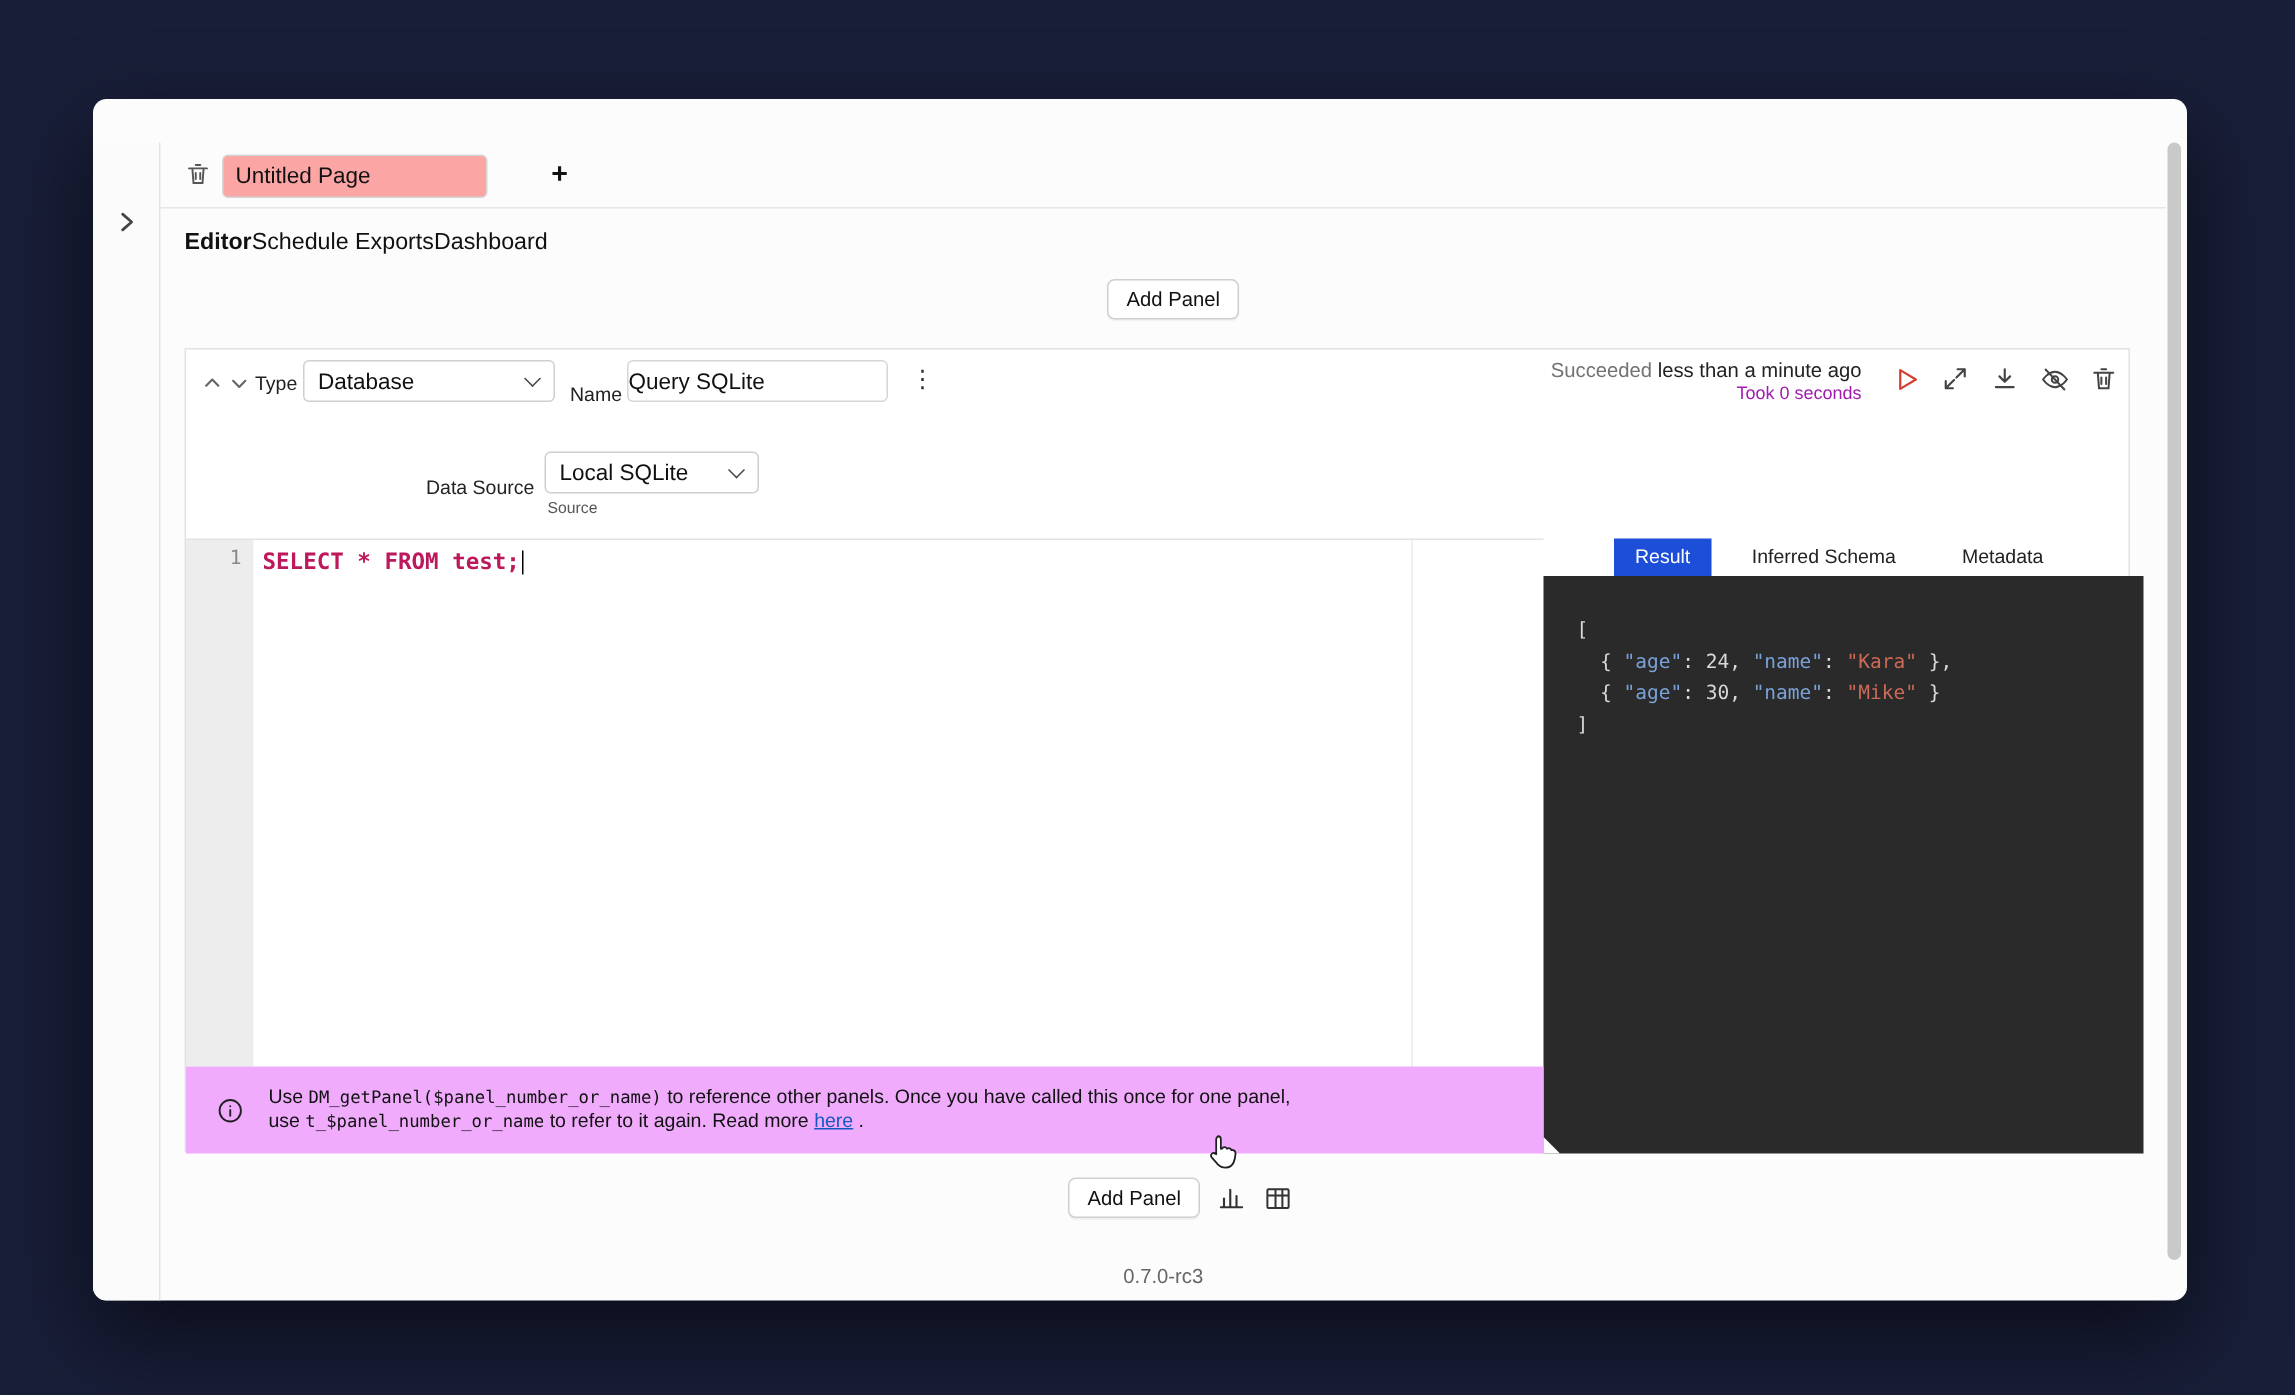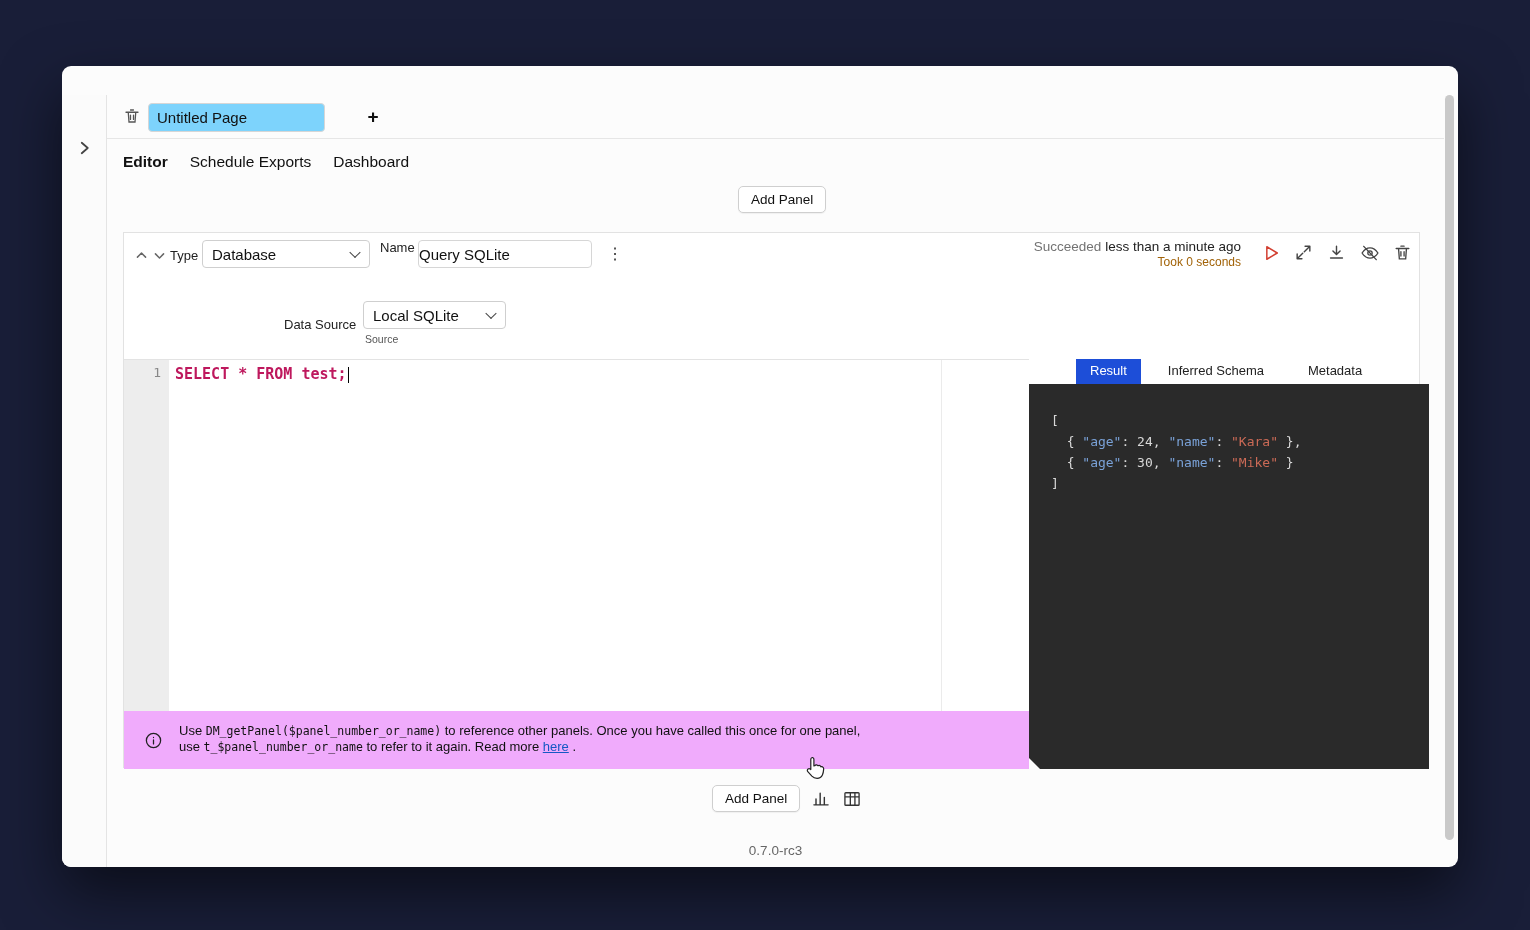--- a/index.html
+++ b/index.html
@@ -19,60 +19,60 @@
     font-size:12.5px;font-weight:700;color:#3a3a3a;}
 
   
   .sidebar{position:absolute;left:0;top:29px;bottom:0;width:45px;background:#fbfbfb;
     border-right:1px solid #e4e4e4;}
   .sidebar-toggle{position:absolute;left:13px;top:44px;width:18px;height:18px;color:#444;cursor:pointer;}
 
   
   .page-trash{position:absolute;left:61px;top:41px;width:18px;height:18px;color:#555;cursor:pointer;}
   .page-name-input{position:absolute;left:86px;top:37px;width:177px;height:29px;border:1px solid #d6d6d6;
-    border-radius:4px;padding:0 8px;font-size:15px;color:#111;background:#7dd3fc;outline:none;
+    border-radius:4px;padding:0 8px;font-size:15px;color:#111;background:#fca5a5;outline:none;
     font-family:"Liberation Sans",sans-serif;}
   .add-page{position:absolute;left:300px;top:40px;font-size:19px;font-weight:700;color:#111;cursor:pointer;
     width:22px;text-align:center;}
   .pagebar-border{position:absolute;left:45px;right:14px;top:72px;height:1px;background:#e6e6e6;}
 
   
-  .navtabs{position:absolute;left:61px;top:87px;display:flex;gap:22px;font-size:15.5px;color:#111;}
+  .navtabs{position:absolute;left:61px;top:87px;display:flex;font-size:15.5px;color:#111;}
   .navtab{cursor:pointer;}
   .navtab.active{font-weight:700;}
 
   .btn{background:#fff;border:1px solid #cfcfcf;border-radius:5px;padding:5px 12px;font-size:13.5px;
     color:#111;cursor:pointer;font-family:"Liberation Sans",sans-serif;box-shadow:0 1px 1px rgba(0,0,0,.05);}
   .add-panel-top{position:absolute;left:676px;top:120px;}
 
   
   .panel{position:absolute;left:61px;top:166px;width:1297px;height:536px;background:#fff;
     border:1px solid #e2e2e2;}
   .collapse-chevrons{position:absolute;left:11px;top:16px;display:flex;gap:5px;color:#666;}
   .collapse-chevrons svg{cursor:pointer;}
   .field-label{position:absolute;font-size:13px;color:#222;}
   .type-label{left:46px;top:15px;}
-  .name-label{left:256px;top:7px;}
+  .name-label{left:256px;top:22px;}
   .select-wrap{position:absolute;border:1px solid #cfcfcf;border-radius:4px;background:#fff;}
   .select-wrap::after{content:"";position:absolute;right:10px;top:50%;width:7px;height:7px;
     border-right:1.6px solid #444;border-bottom:1.6px solid #444;transform:translateY(-70%) rotate(45deg);
     pointer-events:none;}
   .select-wrap select{appearance:none;-webkit-appearance:none;border:none;background:transparent;
     width:100%;height:100%;padding:0 24px 0 9px;font-size:15px;color:#111;outline:none;cursor:pointer;
     font-family:"Liberation Sans",sans-serif;}
   .type-select{left:78px;top:7px;width:168px;height:28px;}
   .name-input{position:absolute;left:294px;top:7px;width:174px;height:28px;border:1px solid #d6d6d6;
     border-radius:4px;padding:0 0;font-size:15px;color:#111;outline:none;
     font-family:"Liberation Sans",sans-serif;}
   .kebab{position:absolute;left:482px;top:9px;width:18px;height:24px;color:#333;cursor:pointer;
     font-size:16px;line-height:24px;text-align:center;}
   .status{position:absolute;right:178px;top:6px;text-align:right;line-height:15px;}
   .status-line1{font-size:13.5px;color:#222;}
   .status-state{color:#737373;text-align:right;}
-  .status-line2{font-size:12px;color:#a16207;margin-top:1px;}
+  .status-line2{font-size:12px;color:#a21caf;margin-top:1px;}
   .header-icons{position:absolute;right:6px;top:10px;display:flex;gap:13px;align-items:center;}
   .hicon{width:20px;height:20px;color:#444;cursor:pointer;}
   .hicon.play{color:#d23f31;}
 
   .ds-label{left:160px;top:84px;}
   .ds-select{left:239px;top:68px;width:143px;height:28px;}
   .ds-caption{position:absolute;left:241px;top:100px;font-size:10.5px;color:#555;}
 
   
   .editor{position:absolute;left:0;top:126px;width:905px;height:352px;border-top:1px solid #e3e3e3;

